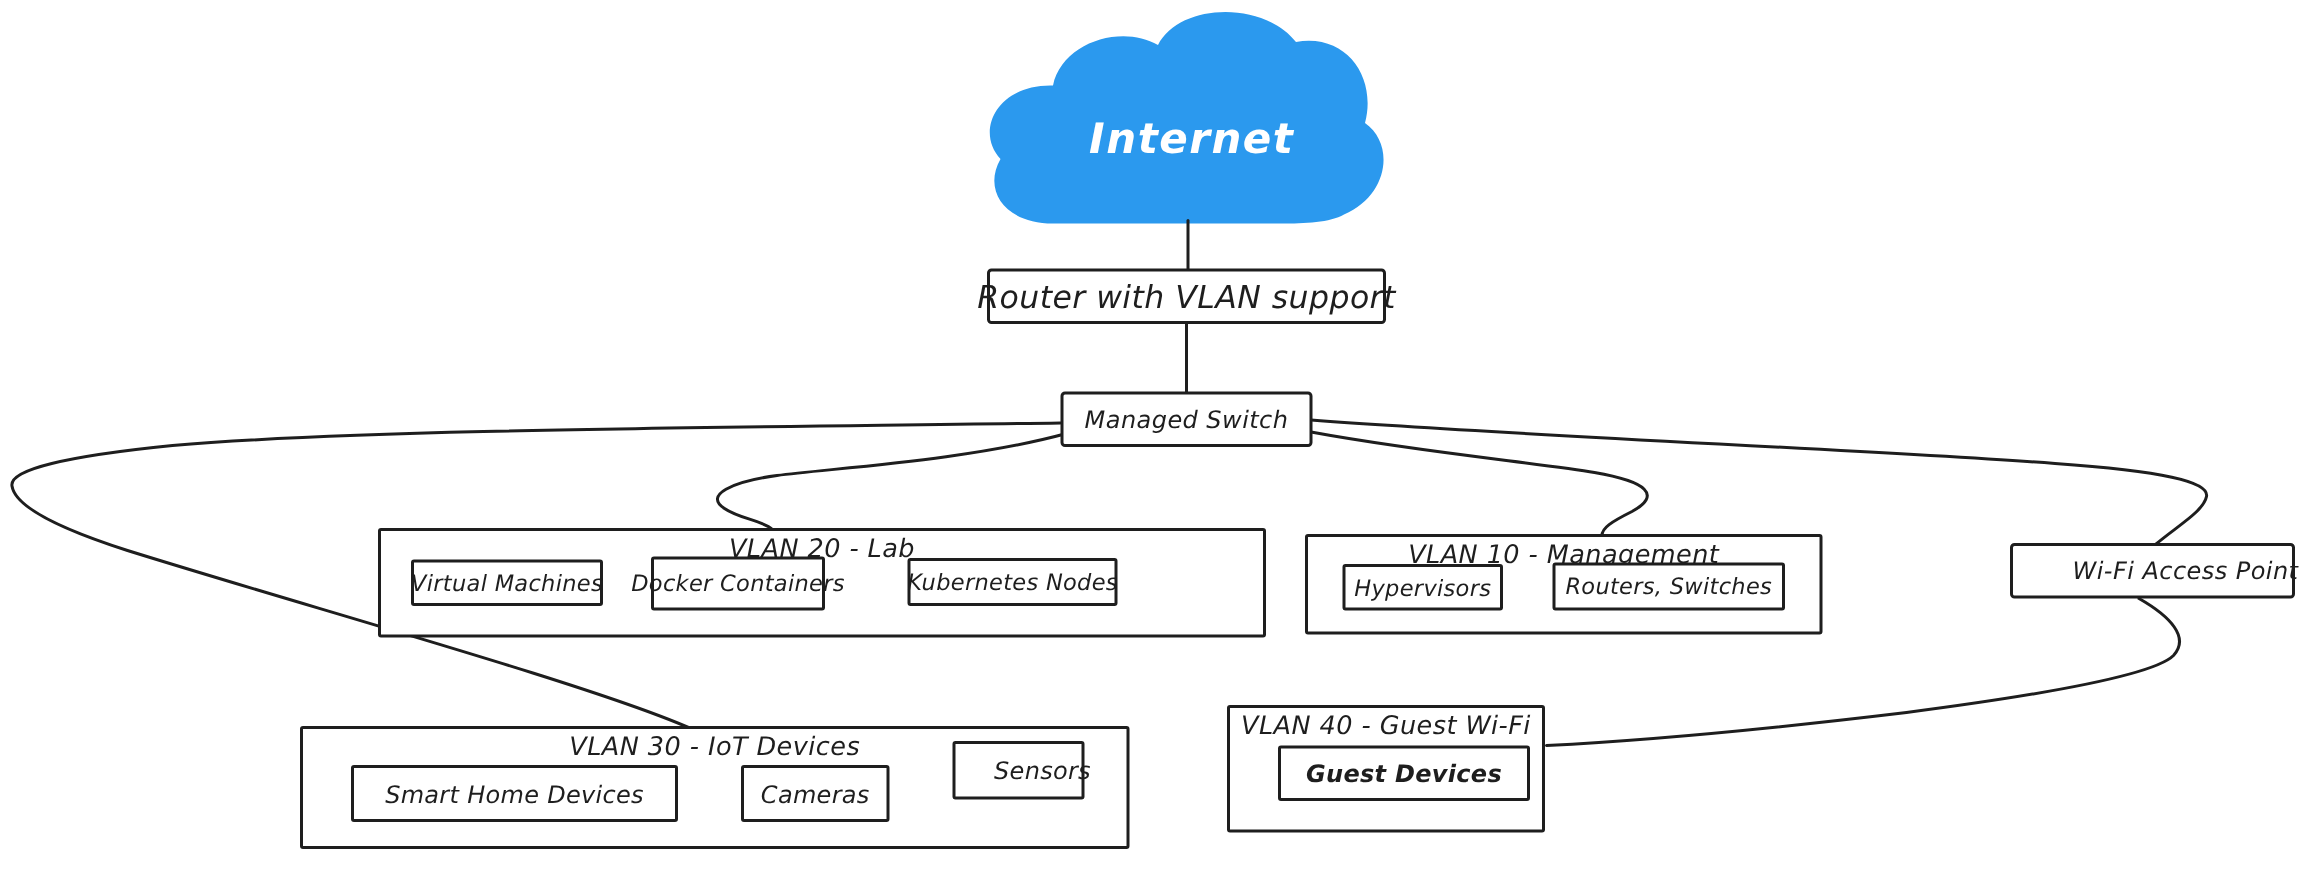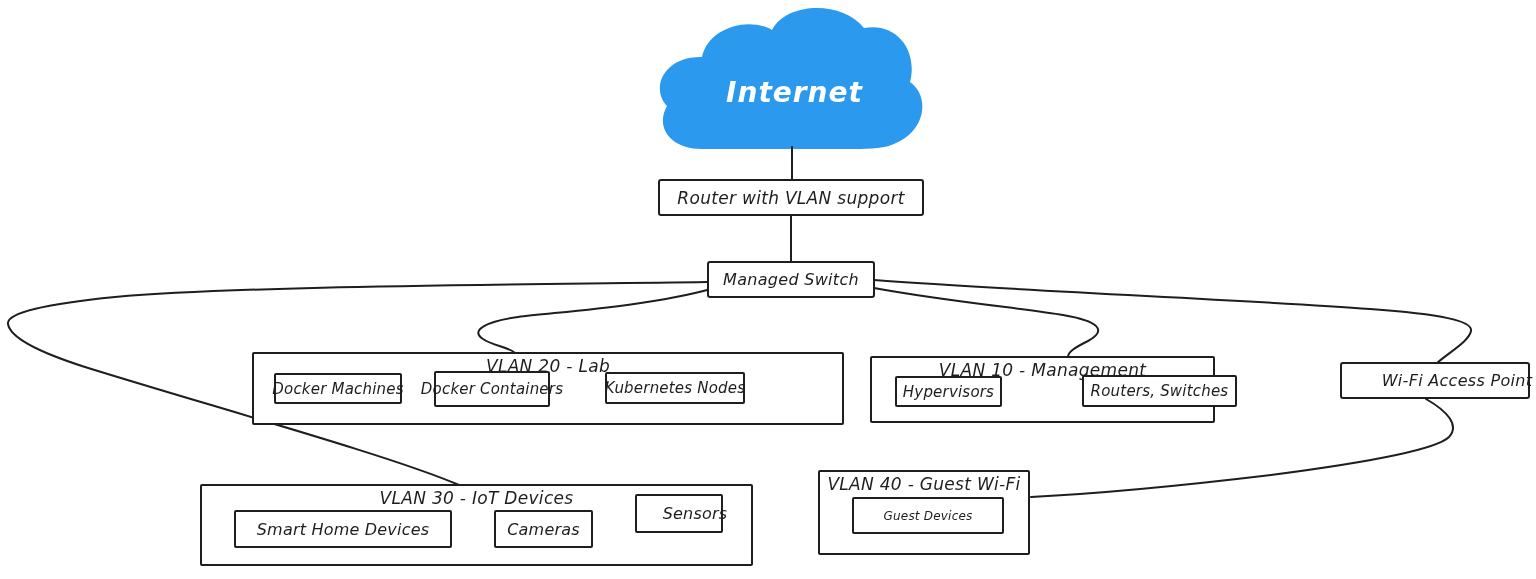--- a/index.html
+++ b/index.html
@@ -86,50 +86,50 @@
     <path class="wire" d="M 791,215 L 791,262" stroke="#1e1e1e"></path>
     <path class="wire" d="M 711,289 C 645,307 556,312 518,317 C 488,321 469,330 483,339 C 493,346 509,347 515,353" stroke="#1e1e1e"></path>
     <path class="wire" d="M 874,288 C 950,302 1030,309 1063,315 C 1098,321 1108,330 1088,341 C 1074,348 1068,352 1068,357" stroke="#1e1e1e"></path>
     <path class="wire" d="M 874,280 C 1020,291 1250,300 1370,309 C 1441,314 1473,321 1471,331 C 1469,341 1451,351 1437,363" stroke="#1e1e1e"></path>
     <path class="wire" d="M 707,282 C 500,285 240,286 115,297 C 45,304 6,313 8,324 C 10,337 35,351 85,367 C 210,406 392,456 459,485" stroke="#1e1e1e"></path>
     <path class="wire" d="M 1426,399 C 1447,411 1460,425 1449,437 C 1437,449 1371,462 1271,475 C 1171,487 1091,494 1031,497" stroke="#1e1e1e"></path>
   </svg>
 
   <div class="cloud-label" style="color: rgb(255, 255, 255);">Internet</div>
 
-  <div class="node" style="left:658px;top:179px;width:266px;height:37px;font-size:17px;">
+  <div class="node" style="left:658px;top:179px;width:266px;height:37px;font-size:21px;">
     <span>Router with VLAN support</span>
   </div>
 
   <div class="node" style="left:707px;top:261px;width:168px;height:37px;">
     <span>Managed Switch</span>
   </div>
 
   <div class="node" style="left:1340px;top:362px;width:190px;height:37px;padding-left:44px;">
     <span>Wi-Fi Access Point</span>
   </div>
 
   <div class="group" style="left:252px;top:352px;width:592px;height:73px;">
     <div class="group-title">VLAN 20 - Lab</div>
-    <div class="device" style="left:20px;top:19px;width:128px;height:31px;">Docker Machines</div>
+    <div class="device" style="left:20px;top:19px;width:128px;height:31px;">Virtual Machines</div>
     <div class="device" style="left:180px;top:17px;width:116px;height:36px;">Docker Containers</div>
     <div class="device" style="left:351px;top:18px;width:140px;height:32px;">Kubernetes Nodes</div>
   </div>
 
   <div class="group" style="left:870px;top:356px;width:345px;height:67px;">
     <div class="group-title">VLAN 10 - Management</div>
     <div class="device" style="left:23px;top:18px;width:107px;height:31px;">Hypervisors</div>
-    <div class="device" style="left:163px;top:17px;width:155px;height:32px;margin-left:47px;">Routers, Switches</div>
+    <div class="device" style="left:163px;top:17px;width:155px;height:32px;">Routers, Switches</div>
   </div>
 
   <div class="group" style="left:200px;top:484px;width:553px;height:82px;">
     <div class="group-title">VLAN 30 - IoT Devices</div>
     <div class="device" style="left:32px;top:24px;width:218px;height:38px;font-size:16px;">Smart Home Devices</div>
     <div class="device" style="left:292px;top:24px;width:99px;height:38px;font-size:16px;">Cameras</div>
     <div class="device" style="left:433px;top:8px;width:88px;height:39px;font-size:16px;padding-left:32px;">Sensors</div>
   </div>
 
   <div class="group" style="left:818px;top:470px;width:212px;height:85px;">
     <div class="group-title">VLAN 40 - Guest Wi-Fi</div>
-    <div class="device" style="left:32px;top:25px;width:152px;height:37px;font-size:12px;">Guest Devices</div>
+    <div class="device" style="left:32px;top:25px;width:168px;height:37px;font-size:16px;font-weight:bold;">Guest Devices</div>
   </div>
 
 </div>
 
 </body></html>

